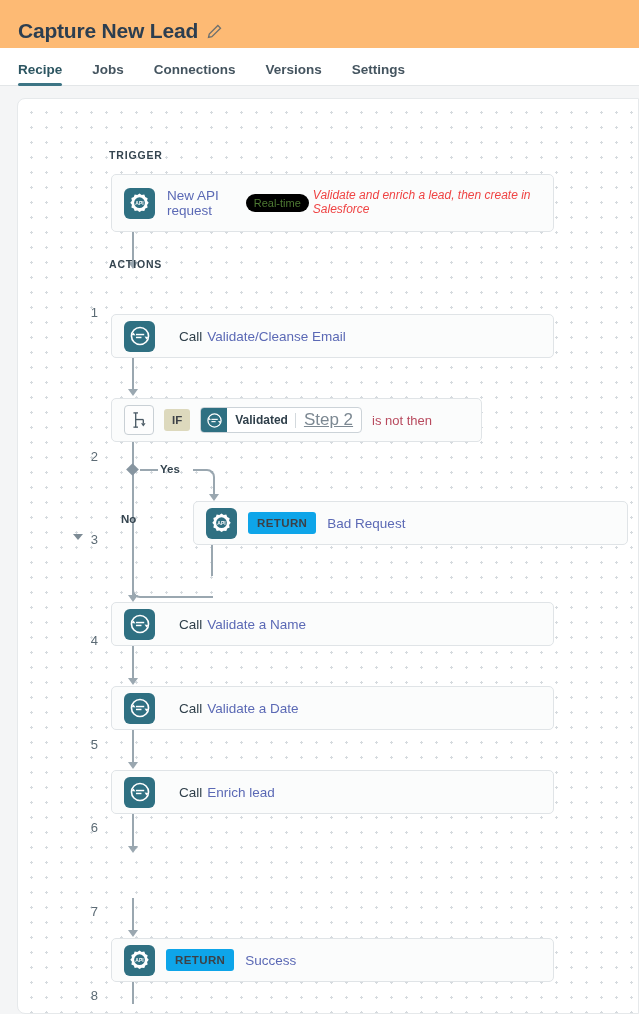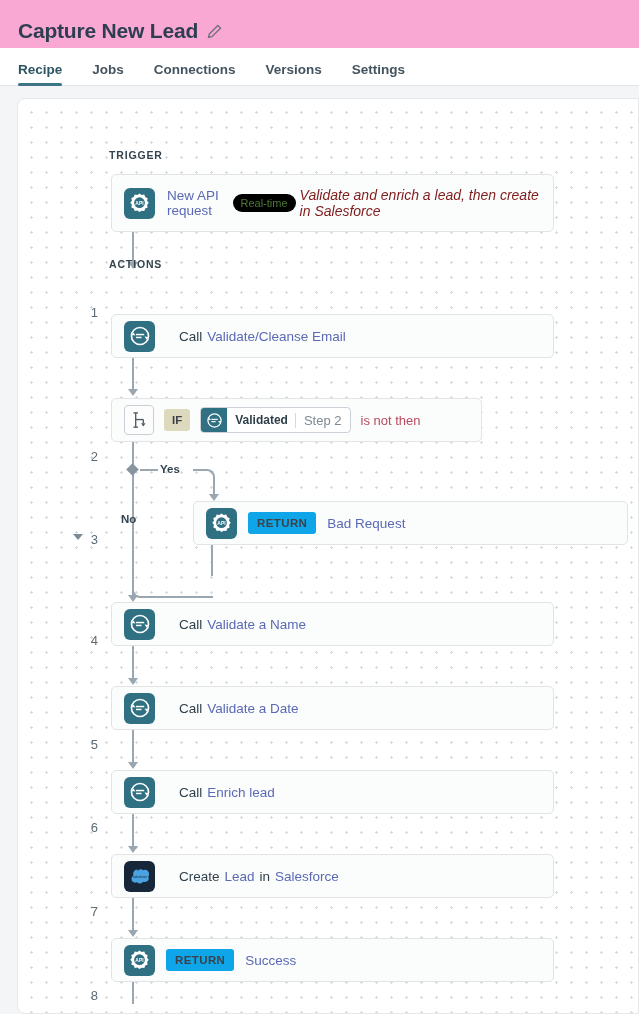--- a/index.html
+++ b/index.html
@@ -4,21 +4,21 @@
 <style>
   * { box-sizing: border-box; margin: 0; padding: 0; }
   html, body {
     width: 639px; height: 1024px;
     background: #ffffff;
     font-family: "Liberation Sans", sans-serif;
     overflow: hidden;
   }
 
   
-  .header { padding: 14px 26px 0 18px; background: #f9a8d4; }
+  .header { padding: 14px 26px 0 18px; background: #fdba74; }
   .title-row { display: flex; align-items: center; gap: 9px; height: 34px; }
   .page-title {
     font-size: 21px; font-weight: bold; color: #2c3e50;
     letter-spacing: -0.2px;
   }
   .edit-pencil { width: 15px; height: 15px; display: block; opacity: .85; }
 
   
   .tabs {
     display: flex; align-items: flex-end; gap: 0;
@@ -128,21 +128,21 @@
   .app-icon svg { display: block; }
 
   .card-text {
     margin-left: 12px; display: flex; 
     justify-content: center; gap: 4px; min-width: 0;
   }
   .line1 { display: flex; align-items: center; gap: 9px; }
   .txt-dark { font-size: 13.5px; color: #2f3f4a; margin-left: 12px; }
   .txt-link { font-size: 13.5px; color: #5b69b5; }
   .desc {
-    font-size: 14px; color: #7f1d1d; font-style: italic;
+    font-size: 12px; color: #ef4444; font-style: italic;
   }
 
   
   .badge-rt {
     background: #000000; color: #4e7a33;
     font-size: 11px; padding: 3px 8px; border-radius: 10px;
     white-space: nowrap;
   }
   .badge-return {
     background: #0ea5e9; color: #3c4147;
@@ -170,21 +170,21 @@
   .datapill .pill-icon {
     width: 26px; height: 26px; flex: 0 0 26px; background: #2f7082;
     display: flex; align-items: center; justify-content: center;
   }
   .datapill .pill-name {
     font-size: 12px; font-weight: bold; color: #2f3f4a;
     padding: 0 7px 0 8px; white-space: nowrap;
   }
   .datapill .pill-sep { width: 1px; height: 15px; background: #d3d9dd; }
   .datapill .pill-step {
-    font-size: 13px; color: #7c8892; padding: 0 8px; white-space: nowrap;
+    font-size: 17px; color: #7c8892; padding: 0 8px; white-space: nowrap; text-decoration: underline;
   }
   .cond-text { font-size: 13px; color: #b84a5e; white-space: nowrap; }
 </style>
 </head>
 <body>
 
 <div class="header">
   <div class="title-row">
     <span class="page-title">Capture New Lead</span>
     <span>
@@ -372,36 +372,20 @@
         <span class="txt-dark">Call</span>
         <span class="txt-link" style="margin-left:-4px">Enrich lead</span>
       </span>
     </span>
   </div>
 
   <div class="vline" style="left:114px; top:715px; height:32px;"></div>
   <div class="arrow-head" style="left:110px; top:747px;"></div>
 
   <div class="step-num" style="left:60px; top:889px;">8</div>
-  <div class="card" style="left:93px; top:755px; width:443px; height:44px;">
-    <span class="app-icon sf">
-      <svg width="24" height="24" viewBox="0 0 28 28">
-        <path fill="#4aa3e0" d="M11.2 8.4a4 4 0 0 1 6.5-1.2 4.9 4.9 0 0 1 2-.4 4.9 4.9 0 0 1 4.9 5 5 5 0 0 1-1 3 4.3 4.3 0 0 1-1.9 5.7 4.2 4.2 0 0 1-3.9.1 4.7 4.7 0 0 1-3.9 2.1 4.7 4.7 0 0 1-3.4-1.4 4.4 4.4 0 0 1-2 .5 4.5 4.5 0 0 1-4.4-4.5 4.5 4.5 0 0 1 2.3-3.9 4.9 4.9 0 0 1-.4-2 5 5 0 0 1 5-5 4.9 4.9 0 0 1 .2 2z"></path>
-        <text x="14" y="16.4" font-family="Liberation Sans, sans-serif" font-size="3.6" fill="#17273a" text-anchor="middle">salesforce</text>
-      </svg>
-    </span>
-    <span class="card-text">
-      <span class="line1">
-        <span class="txt-dark">Create</span>
-        <span class="txt-link" style="margin-left:-4px">Lead</span>
-        <span class="txt-dark" style="margin-left:-4px">in</span>
-        <span class="txt-link" style="margin-left:-4px">Salesforce</span>
-      </span>
-    </span>
-  </div>
 
   <div class="vline" style="left:114px; top:799px; height:32px;"></div>
   <div class="arrow-head" style="left:110px; top:831px;"></div>
 
   <div class="card" style="left:93px; top:839px; width:443px; height:44px; gap:11px;">
     <span class="app-icon api">
       <svg width="23" height="23" viewBox="0 0 24 24">
         <path fill="#ffffff" d="M12 1.6l2.3 1.5 2.7-.4 1 2.6 2.5 1.1-.6 2.7 1.7 2.2-1.7 2.2.6 2.7-2.5 1.1-1 2.6-2.7-.4L12 20.9l-2.3-1.5-2.7.4-1-2.6-2.5-1.1.6-2.7L2.4 11.2 4.1 9l-.6-2.7 2.5-1.1 1-2.6 2.7.4z"></path>
         <circle cx="12" cy="11.2" r="5.6" fill="#2f7082"></circle>
         <text x="12" y="13.6" font-family="Liberation Sans, sans-serif" font-size="5.2" font-weight="bold" fill="#ffffff" text-anchor="middle">API</text>

